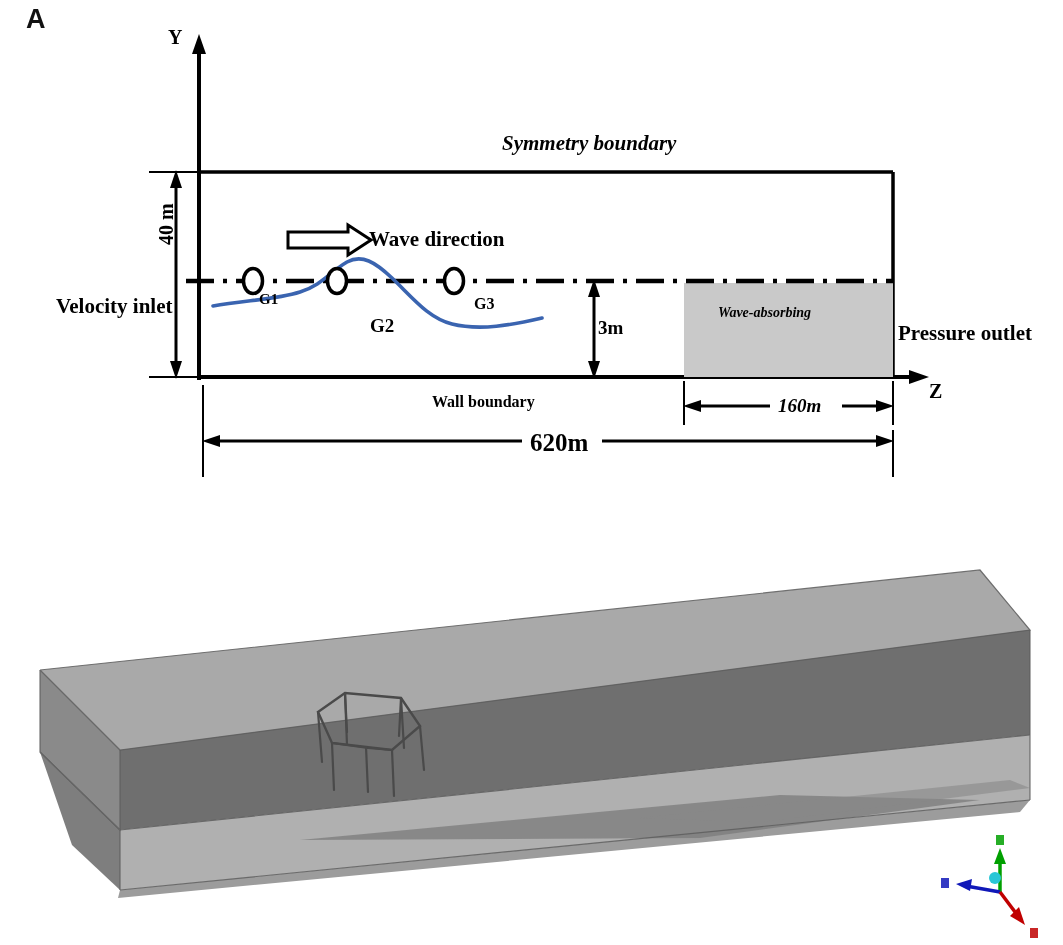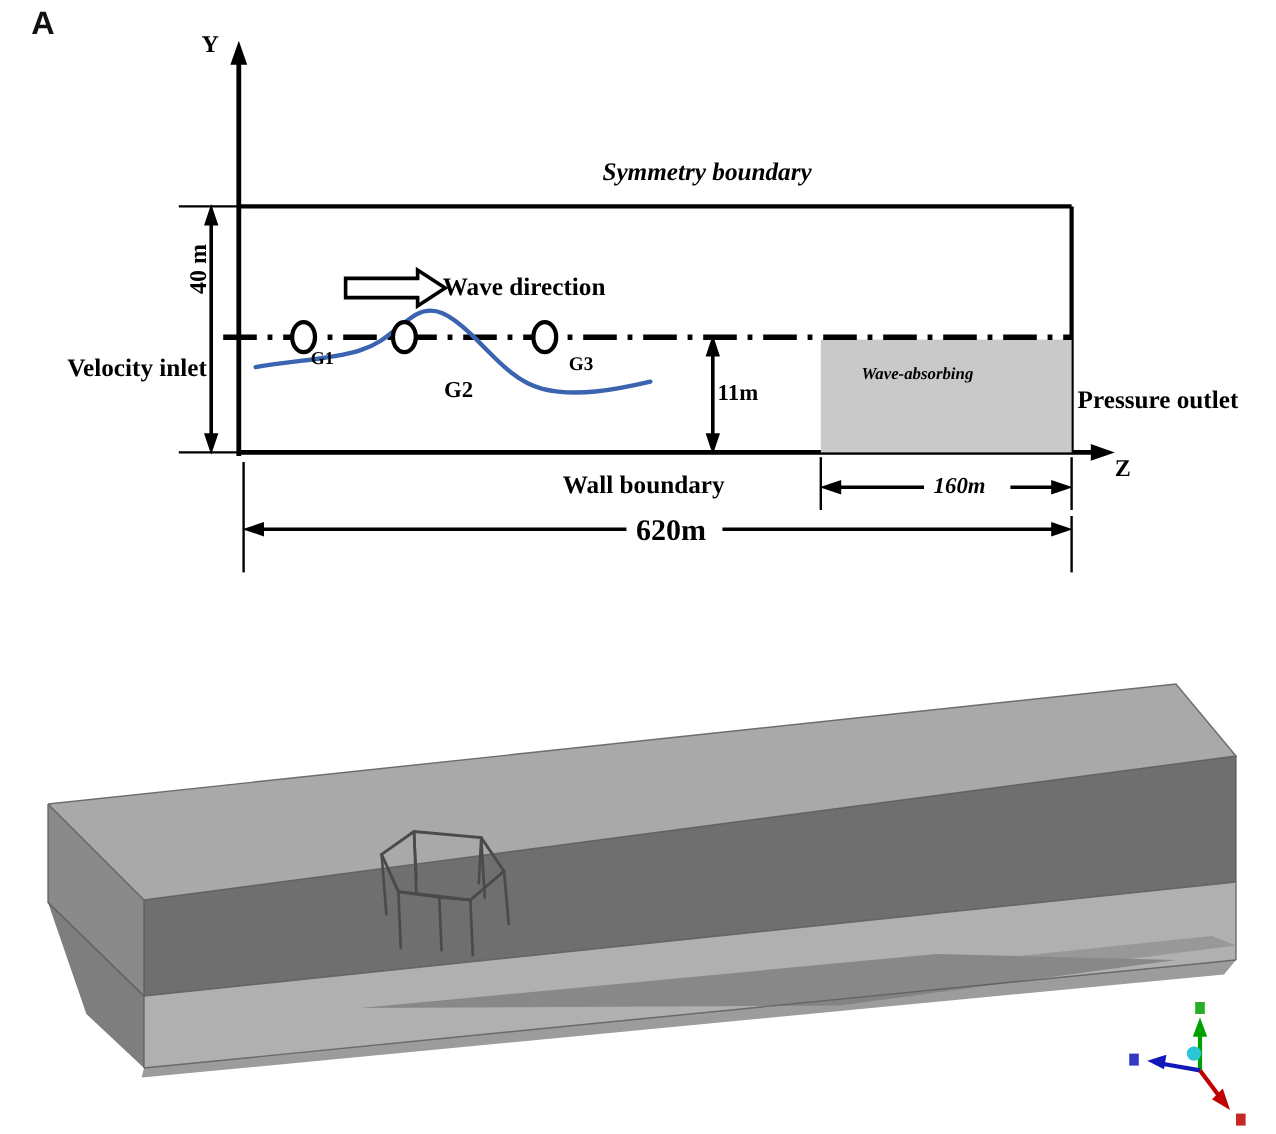--- a/index.html
+++ b/index.html
@@ -36,21 +36,21 @@
     position: absolute;
     font-family: "Liberation Serif", serif;
     font-weight: bold;
     color: #000000;
     white-space: nowrap;
     line-height: 1;
   }
   #label-symmetry   { left: 502px; top: 133px; font-size: 21px; font-style: italic; }
   #label-velocity   { left: 8px;   top: 296px; font-size: 21px; margin-left: 48px; }
   #label-pressure   { left: 898px; top: 323px; font-size: 21px; }
-  #label-wall       { left: 432px; top: 394px; font-size: 21px; margin-left: 37px; }
+  #label-wall       { left: 432px; top: 394px; font-size: 16px; }
   #label-wavedir    { left: 369px; top: 229px; font-size: 21px; text-align: right; }
   #label-waveabs    { left: 718px; top: 306px; font-size: 14px; font-style: italic; }
   #label-15m        { left: 598px; top: 318px; font-size: 19px; }
   #label-160m       { left: 778px; top: 396px; font-size: 19px; font-style: italic; }
   #label-620m       { left: 530px; top: 430px; font-size: 25px; }
   #label-y-axis     { left: 168px; top: 27px;  font-size: 20px; }
   #label-z-axis     { left: 929px; top: 381px; font-size: 20px; }
   #label-g1         { left: 259px; top: 292px; font-size: 15px; }
   #label-g2         { left: 370px; top: 292px; font-size: 19px; margin-top: 24px; }
   #label-g3         { left: 474px; top: 296px; font-size: 16px; }
@@ -156,21 +156,21 @@
 
   <span class="lbl" id="label-symmetry">Symmetry boundary</span>
   <span class="lbl" id="label-velocity">Velocity inlet</span>
   <span class="lbl" id="label-pressure">Pressure outlet</span>
   <span class="lbl" id="label-wall">Wall boundary</span>
 
   <span class="lbl" id="label-wavedir">Wave direction</span>
   <span class="lbl" id="label-waveabs">Wave-absorbing</span>
 
   <span class="lbl" id="label-40m">40 m</span>
-  <span class="lbl" id="label-15m">11m</span>
+  <span class="lbl" id="label-15m">3m</span>
   <span class="lbl" id="label-160m">160m</span>
   <span class="lbl" id="label-620m">620m</span>
 
   <span class="lbl" id="label-g1">G1</span>
   <span class="lbl" id="label-g2">G2</span>
   <span class="lbl" id="label-g3">G3</span>
 </div>
 
 <div id="panel-b">
 

